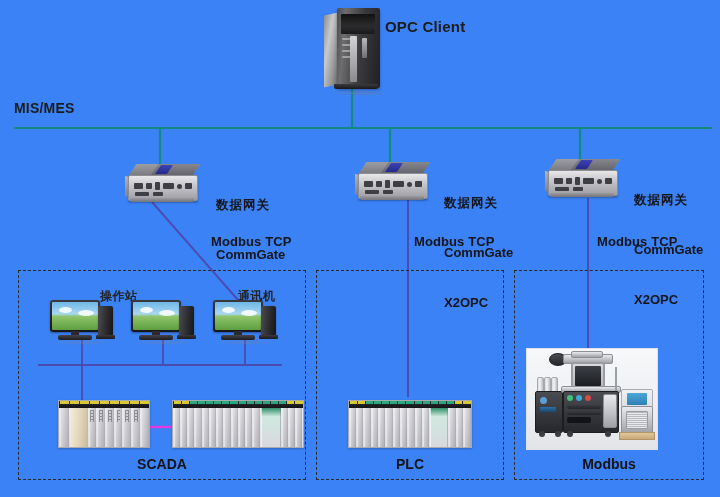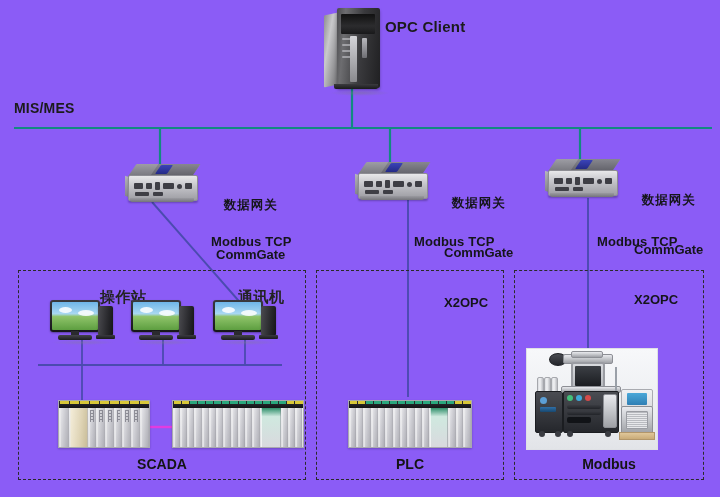--- a/index.html
+++ b/index.html
@@ -8,21 +8,21 @@
     padding: 0;
     background: #ffffff;
   }
   body {
     font-family: "Liberation Sans", "DejaVu Sans", sans-serif;
   }
   #stage {
     position: relative;
     width: 720px;
     height: 497px;
-    background: #8b5cf6;
+    background: #3b82f6;
     overflow: hidden;
     text-decoration: underline;
   }
   #wires {
     position: absolute;
     left: 0; top: 0;
     width: 720px; height: 497px;
     pointer-events: none;
   }
   .lbl {
@@ -49,41 +49,40 @@
     font-weight: 700;
     color: #15151a;
     line-height: 1.30;
     text-align: left;
     white-space: pre;
   }
   .gw-label .cn {
     font-family: "DejaVu Sans", sans-serif;
     font-size: 12.5px;
     letter-spacing: 1px;
-    text-align: center;
   }
   .mb-label {
     position: absolute;
     font-size: 13px;
     font-weight: 700;
     color: #15151a;
     letter-spacing: .1px;
   }
   .zone-label {
     position: absolute;
     font-size: 14px;
     font-weight: 700;
     color: #141414;
     text-align: center;
     width: 160px;
   }
   .cn-small {
     position: absolute;
     font-family: "DejaVu Sans", sans-serif;
-    font-size: 15px;
+    font-size: 12px;
     font-weight: 700;
     color: #232323;
     letter-spacing: .5px;
     white-space: pre;
   }
   .zone {
     position: absolute;
     border: 1.4px dashed #2a2a2a;
     box-sizing: border-box;
     background: transparent;

